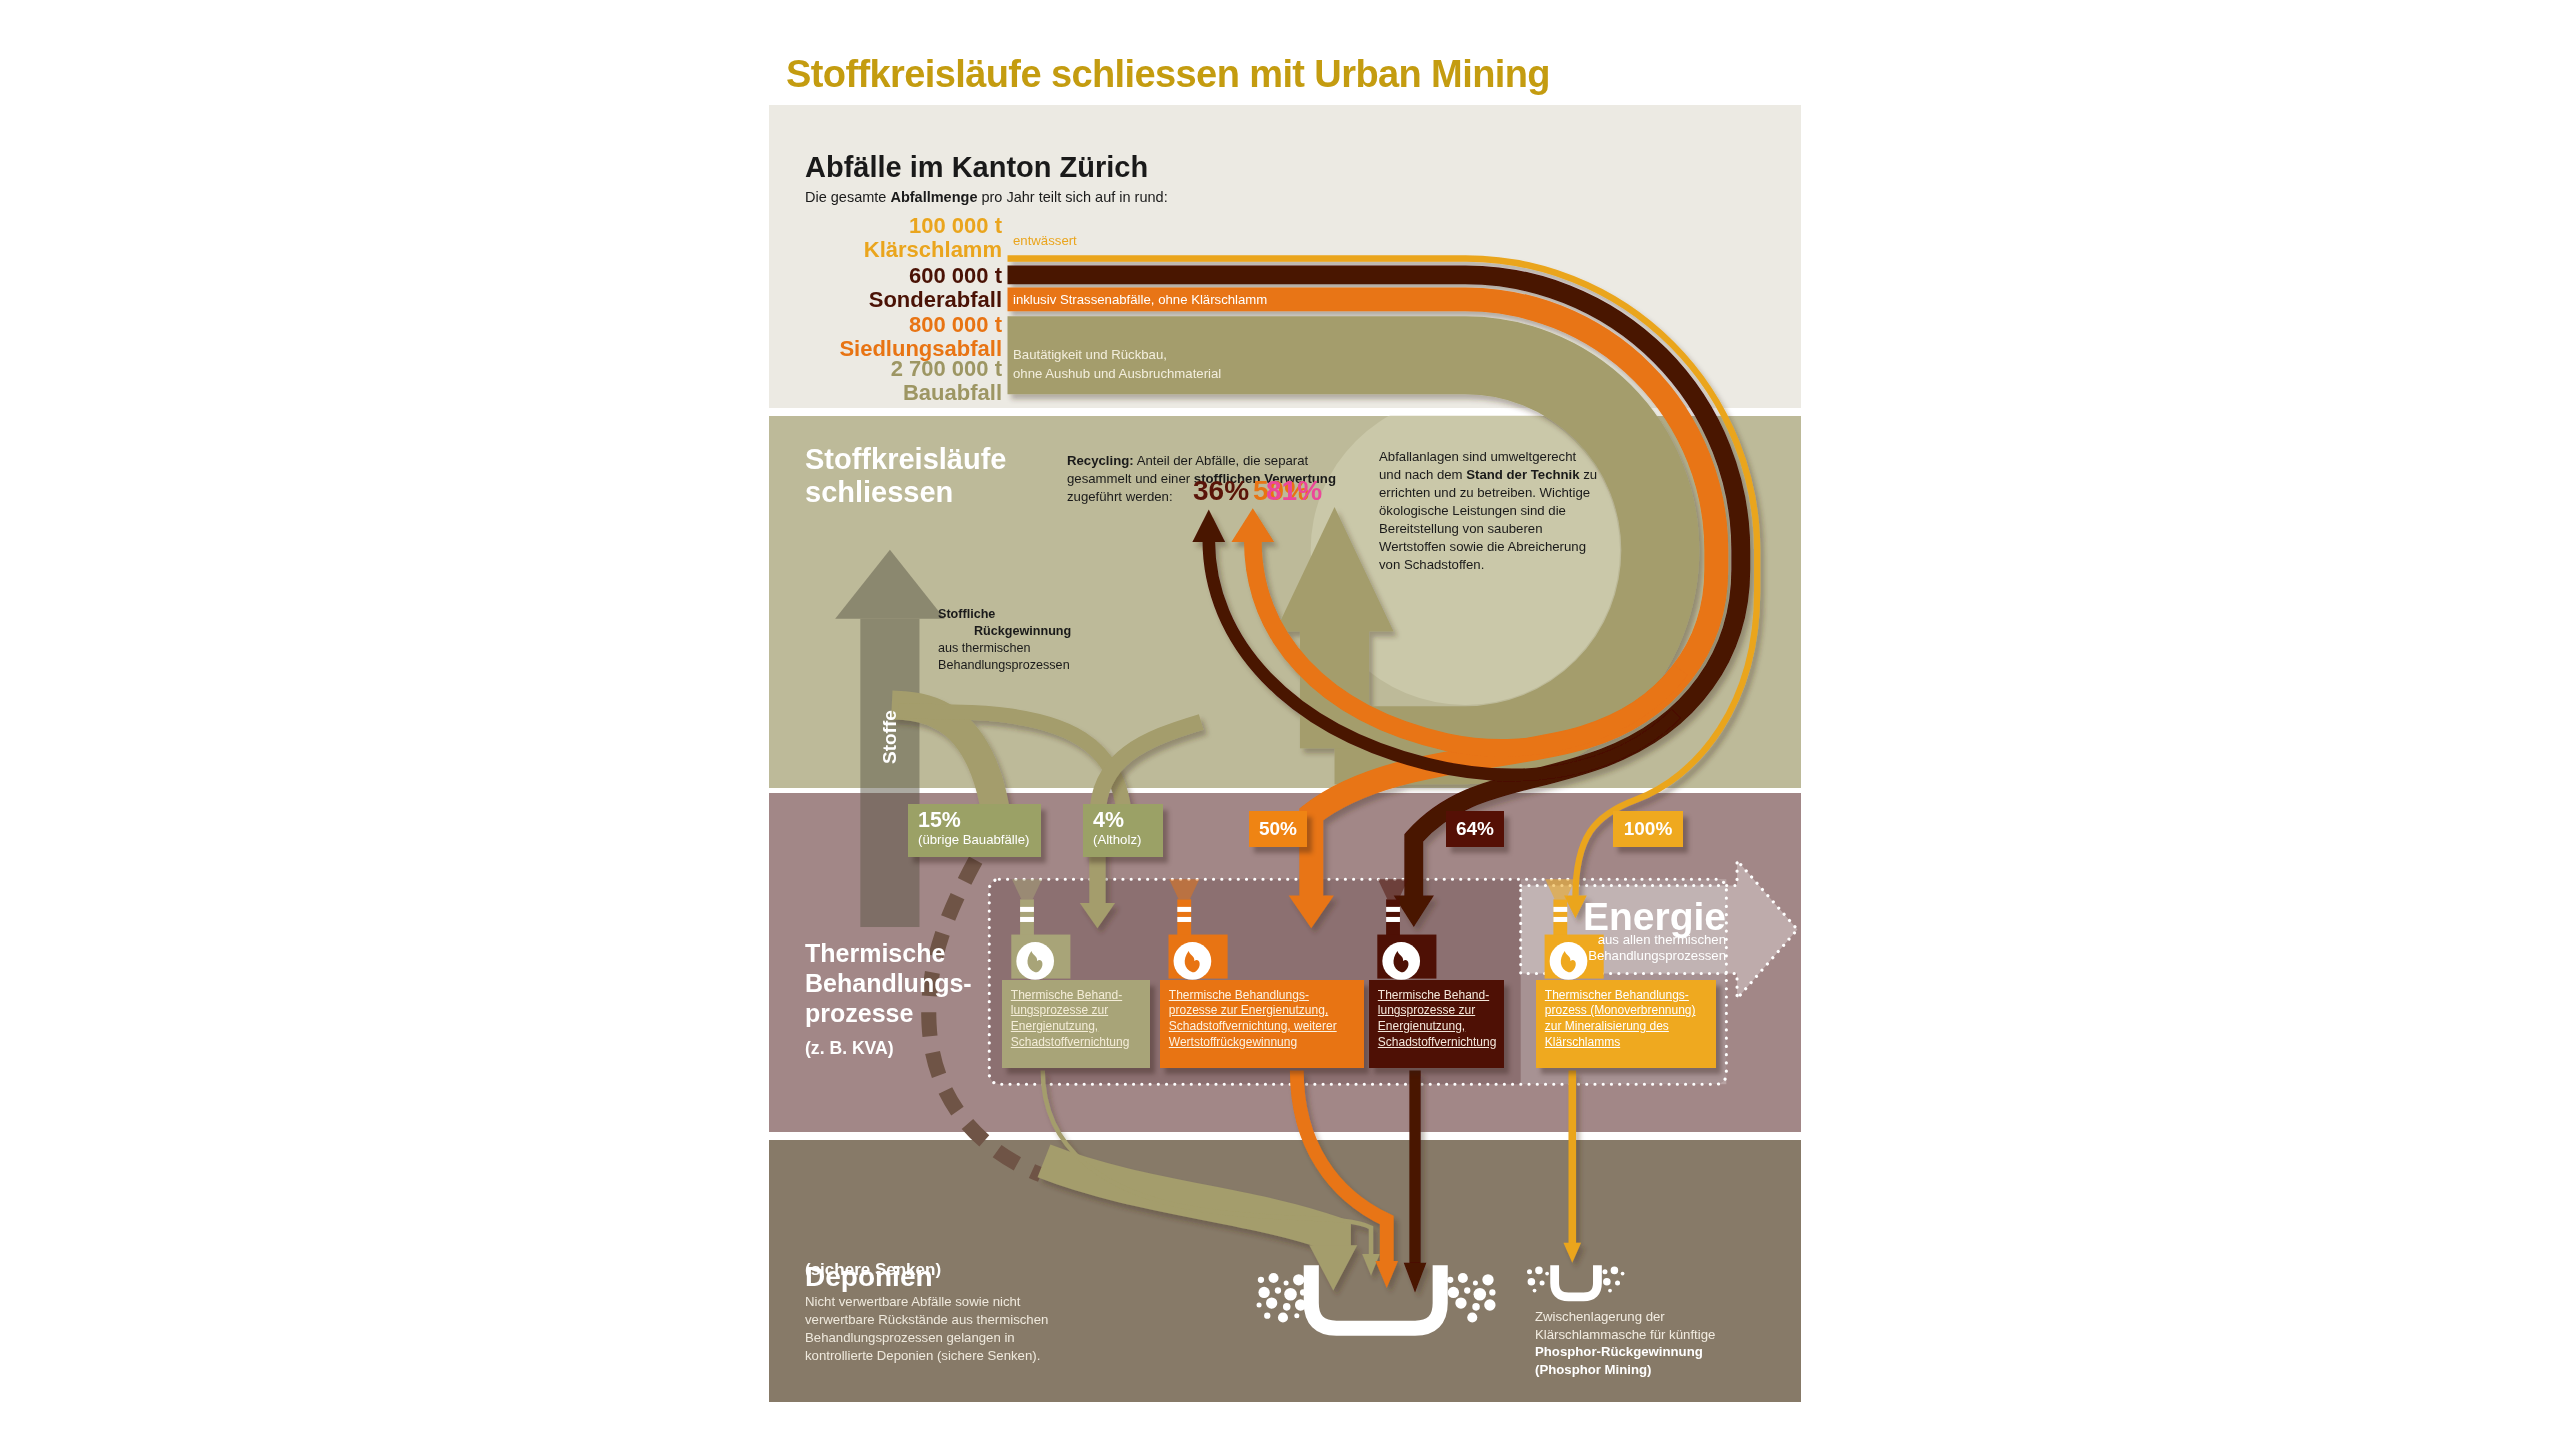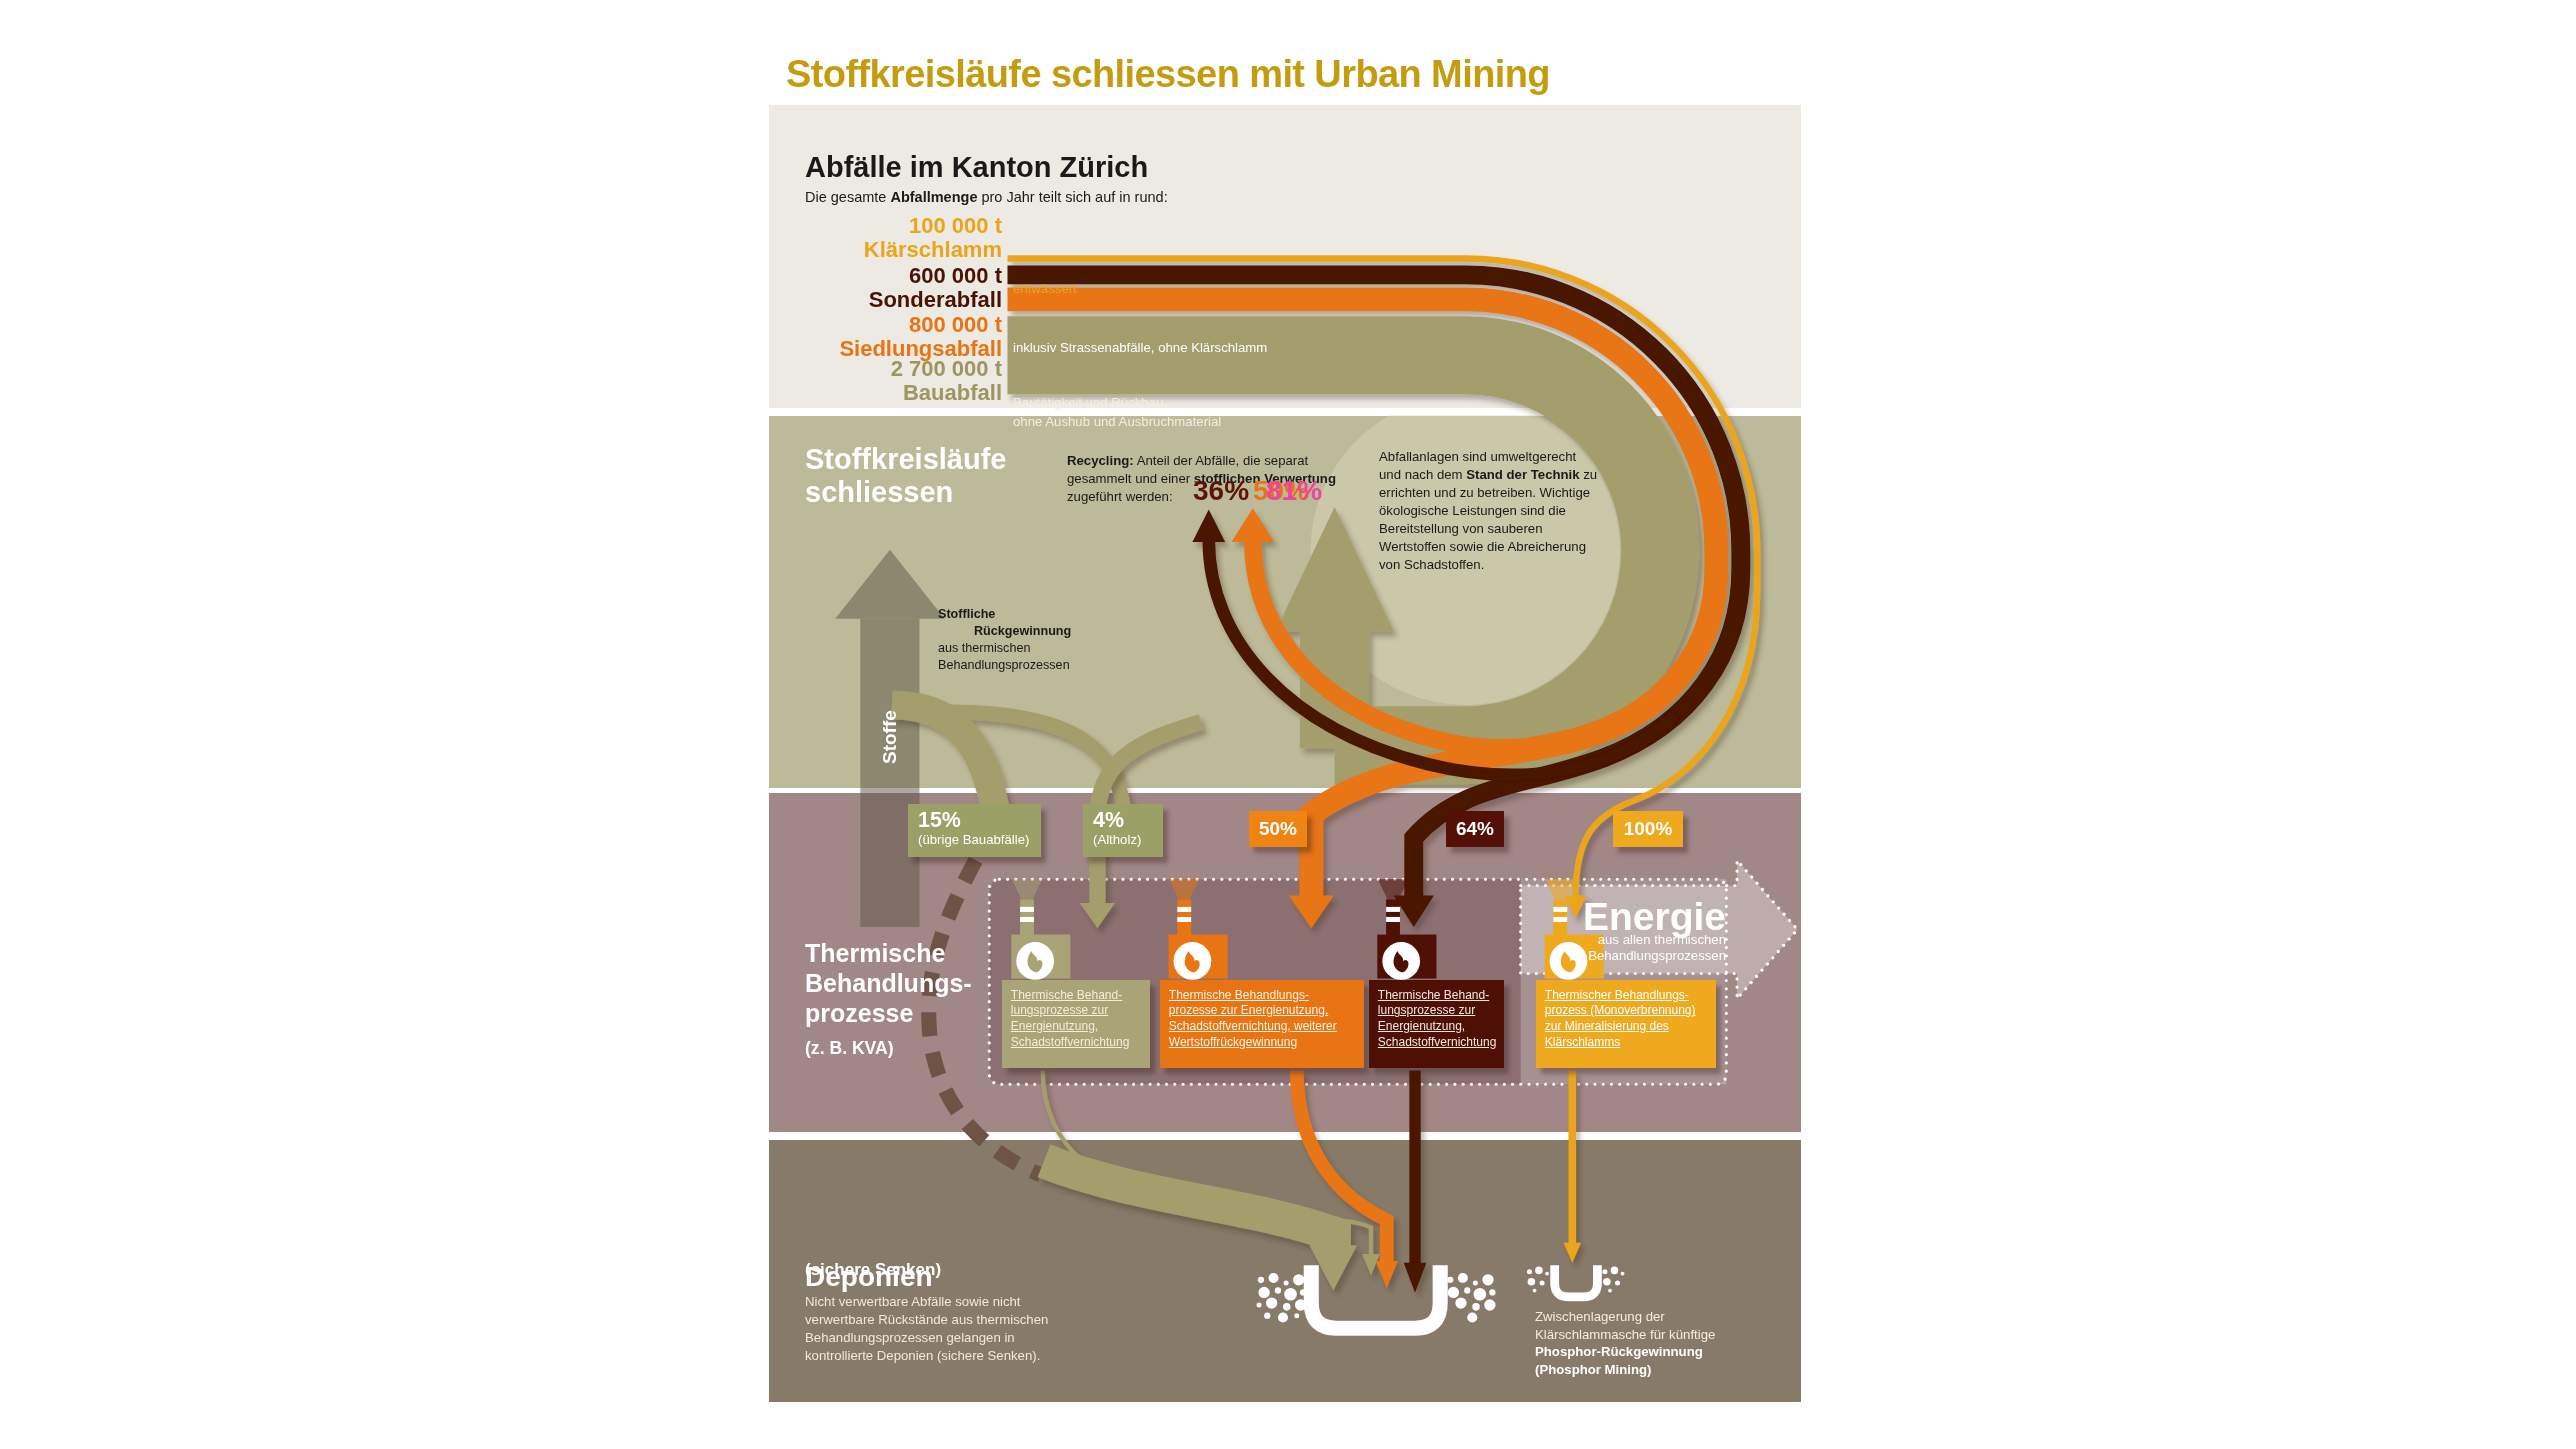--- a/index.html
+++ b/index.html
@@ -9,21 +9,21 @@
   .band{position:absolute;left:769px;width:1032px;}
   #band1{top:105px;height:303px;background:#eceae3;}
   #band2{top:416px;height:372px;background:#bdba99;}
   #band3{top:793px;height:339px;background:#a28787;}
   #band4{top:1140px;height:262px;background:#877a68;}
   svg.layer{position:absolute;left:0;top:0;pointer-events:none;}
   .title{left:786px;top:53px;font-size:38px;font-weight:bold;color:#c49c10;letter-spacing:-0.6px;}
   .h1{left:805px;top:151px;font-size:29px;font-weight:bold;color:#1a1a1a;}
   .sub{left:805px;top:189px;font-size:14.5px;color:#1a1a1a;}
   .stream{position:absolute;right:0;width:222px;text-align:right;font-weight:bold;font-size:22px;line-height:24px;}
-  .note{position:absolute;font-size:13.2px;margin-top:48px;}
+  .note{position:absolute;font-size:13.2px;}
   .b2head{left:805px;top:443px;font-size:29px;line-height:33px;font-weight:bold;color:#ffffff;}
   .recy{left:1067px;top:452px;width:277px;font-size:13.2px;line-height:18px;color:#1a1a1a;}
   .pct{position:absolute;top:475px;font-size:28px;font-weight:bold;}
   .info{left:1379px;top:448px;width:221px;font-size:13.2px;line-height:18px;color:#1a1a1a;}
   .stoffe{left:879px;top:764px;font-size:19px;font-weight:bold;color:#ffffff;
           transform:rotate(-90deg);transform-origin:left top;width:138px;}
   .recov{left:938px;top:606px;font-size:12.6px;line-height:17px;color:#1a1a1a;}
   .b3head{left:805px;top:938px;font-size:25px;line-height:30px;font-weight:bold;color:#ffffff;}
   .b3sub{font-size:17.6px;margin-top:5px;}
   .sharebox{position:absolute;color:#fff;font-weight:bold;box-shadow:5px 5.7px 4.4px rgba(50,30,22,.35);}

